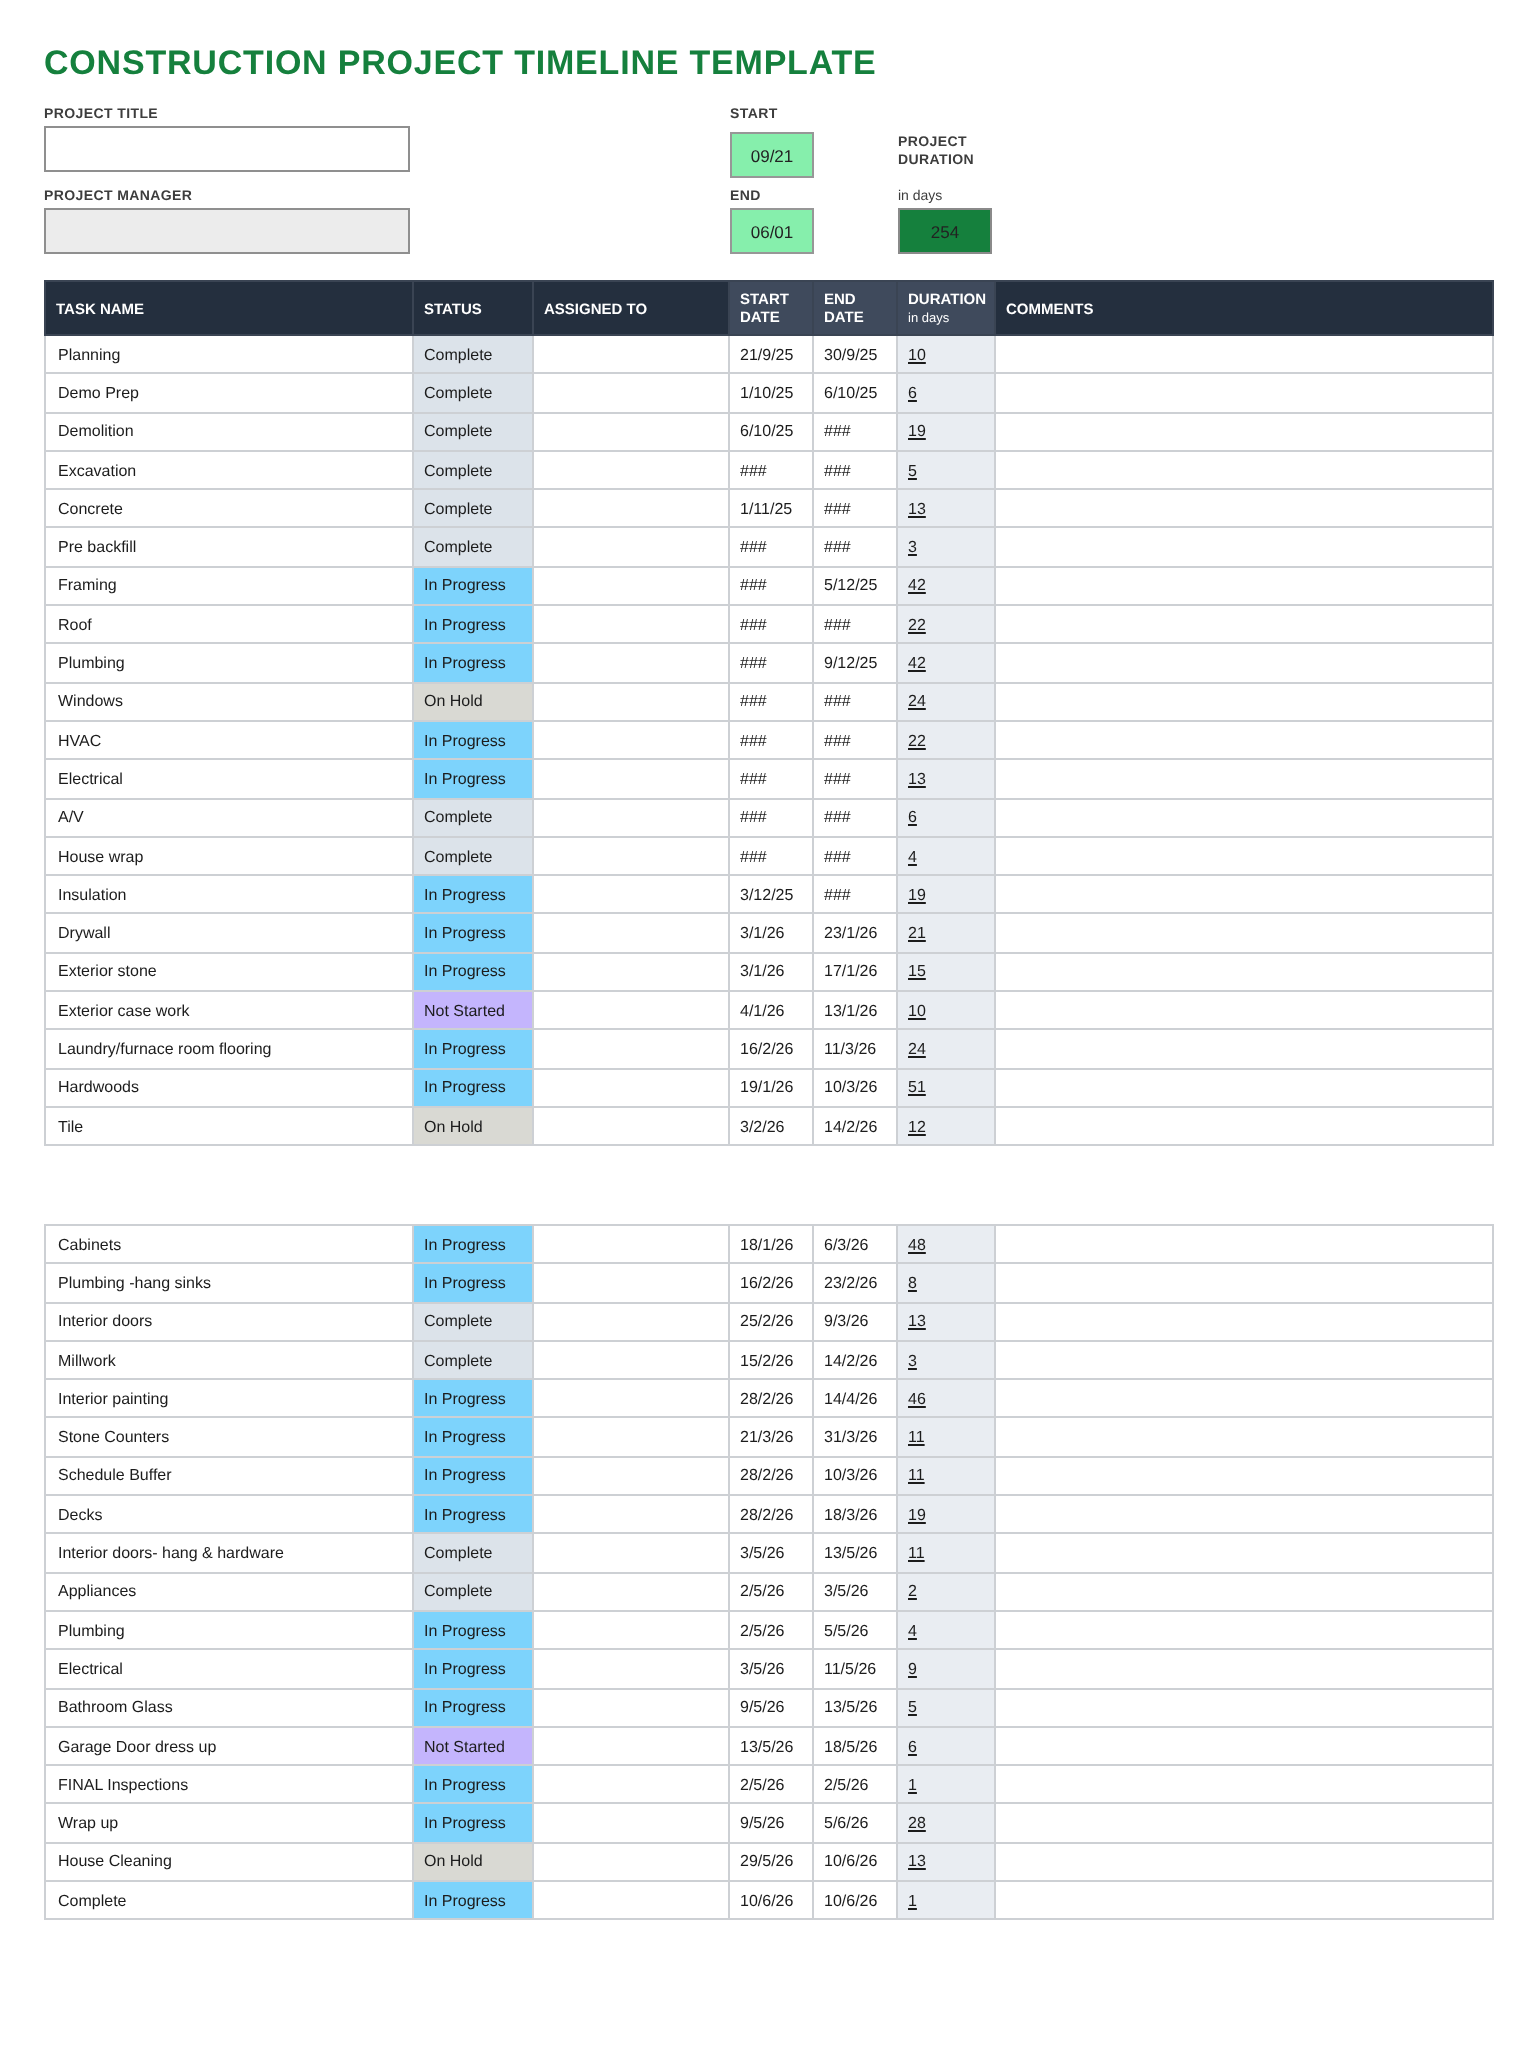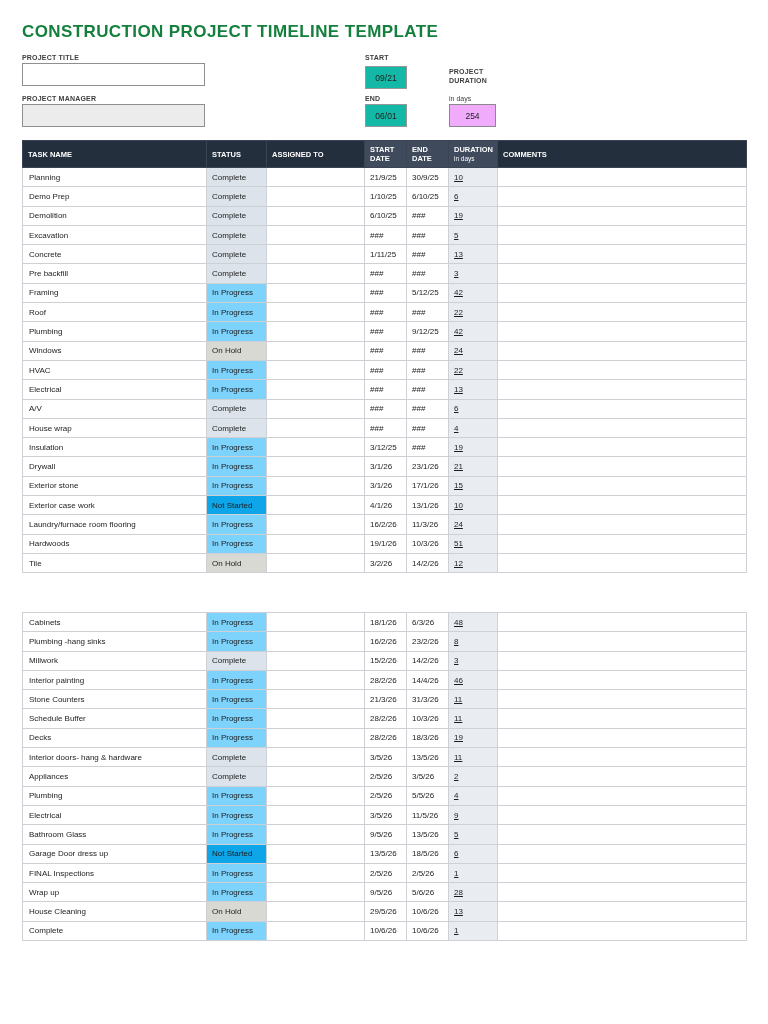--- a/index.html
+++ b/index.html
@@ -19,45 +19,45 @@
     position:absolute; font-size:7px; font-weight:normal; color:#3d3d3d;
   }
   .text-input {
     position:absolute; left:22px; width:183px; height:23px;
     border:1px solid #8f8f8f; background:#ffffff; box-sizing:border-box;
     font-family:"Liberation Sans", sans-serif; font-size:8.5px; padding:0 4px;
   }
   .text-input.gray { background:#ececec; }
   .value-box {
     position:absolute; box-sizing:border-box; border:1px solid #979797;
-    background:#14b8a6; display:flex; align-items:center; justify-content:center;
+    background:#86efac; display:flex; align-items:center; justify-content:center;
     font-size:8.5px; color:#222;
   }
-  .value-box.blue { background:#f0abfc; border-color:#8a8a8a; }
+  .value-box.blue { background:#15803d; border-color:#8a8a8a; }
   
   .sheet { position:absolute; left:22px; border-collapse:collapse; table-layout:fixed; width:724px;border-radius:29px; }
   .sheet th, .sheet td {
     border:1px solid #cdd0d4; overflow:hidden; white-space:nowrap;
     box-sizing:border-box; vertical-align:middle;
   }
   .sheet thead th {
     background:#242f3e; color:#ffffff; font-size:7.5px; font-weight:bold;
     text-align:left; padding:2px 5px; height:27px; line-height:1.2;
     white-space:normal; border-color:#3a4453;
   }
   .sheet thead th.light { background:#3f4a5c; }
   .duration-unit { font-weight:normal; font-size:6.5px; }
   .sheet tbody tr { height:19.3px; }
   .sheet td { font-size:8px; color:#1c1c1c; padding:0 5px; background:#ffffff; }
   td.col-task { padding-left:6px; }
   td.col-duration { background:#e9edf2;text-decoration:underline; }
   td.status-complete   { background:#dce3ea; }
   td.status-in-progress{ background:#7dd3fc; }
   td.status-on-hold    { background:#d9d9d3; }
-  td.status-not-started{ background:#0ea5e9; }
+  td.status-not-started{ background:#c4b5fd; }
   .sheet { border:1px solid #b9bcc0; }
 </style>
 </head>
 <body>
 
 <div class="page">
 
   <h1 class="doc-title">CONSTRUCTION PROJECT TIMELINE TEMPLATE</h1>
 
   <div class="field-label" style="left:22px; top:54px;">PROJECT TITLE</div>
@@ -313,20 +313,29 @@
         <tr>
       <td class="col-task">Plumbing -hang sinks</td>
       <td class="col-status status-in-progress">In Progress</td>
       <td class="col-assigned"></td>
       <td class="col-start">16/2/26</td>
       <td class="col-end">23/2/26</td>
       <td class="col-duration">8</td>
       <td class="col-comments"></td>
     </tr>
         <tr>
+      <td class="col-task">Interior doors</td>
+      <td class="col-status status-complete">Complete</td>
+      <td class="col-assigned"></td>
+      <td class="col-start">25/2/26</td>
+      <td class="col-end">9/3/26</td>
+      <td class="col-duration">13</td>
+      <td class="col-comments"></td>
+    </tr>
+        <tr>
       <td class="col-task">Millwork</td>
       <td class="col-status status-complete">Complete</td>
       <td class="col-assigned"></td>
       <td class="col-start">15/2/26</td>
       <td class="col-end">14/2/26</td>
       <td class="col-duration">3</td>
       <td class="col-comments"></td>
     </tr>
         <tr>
       <td class="col-task">Interior painting</td>

